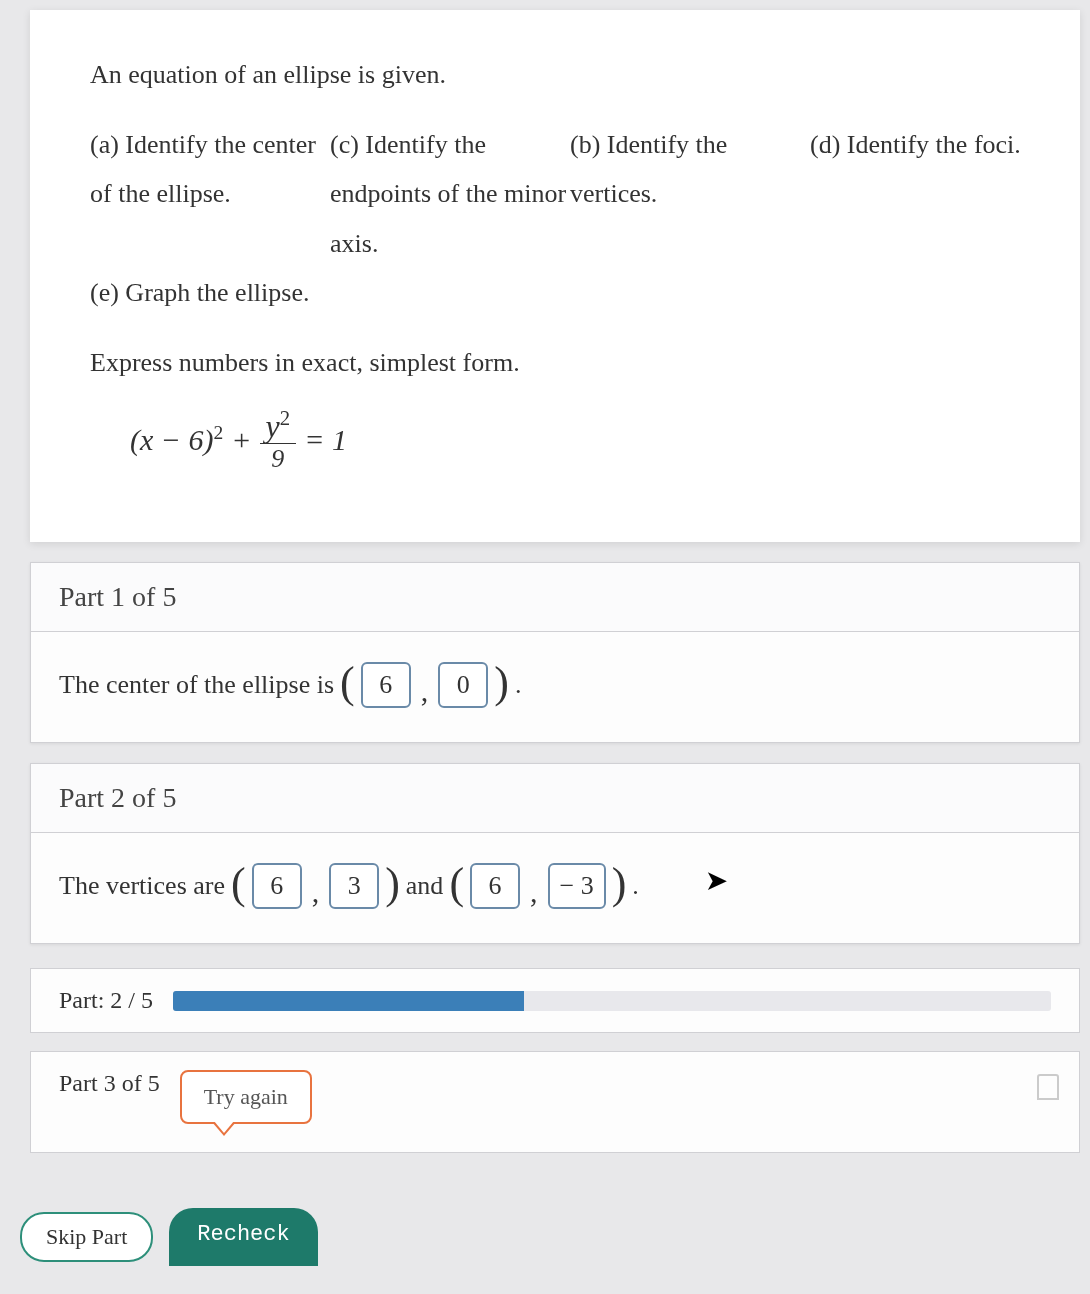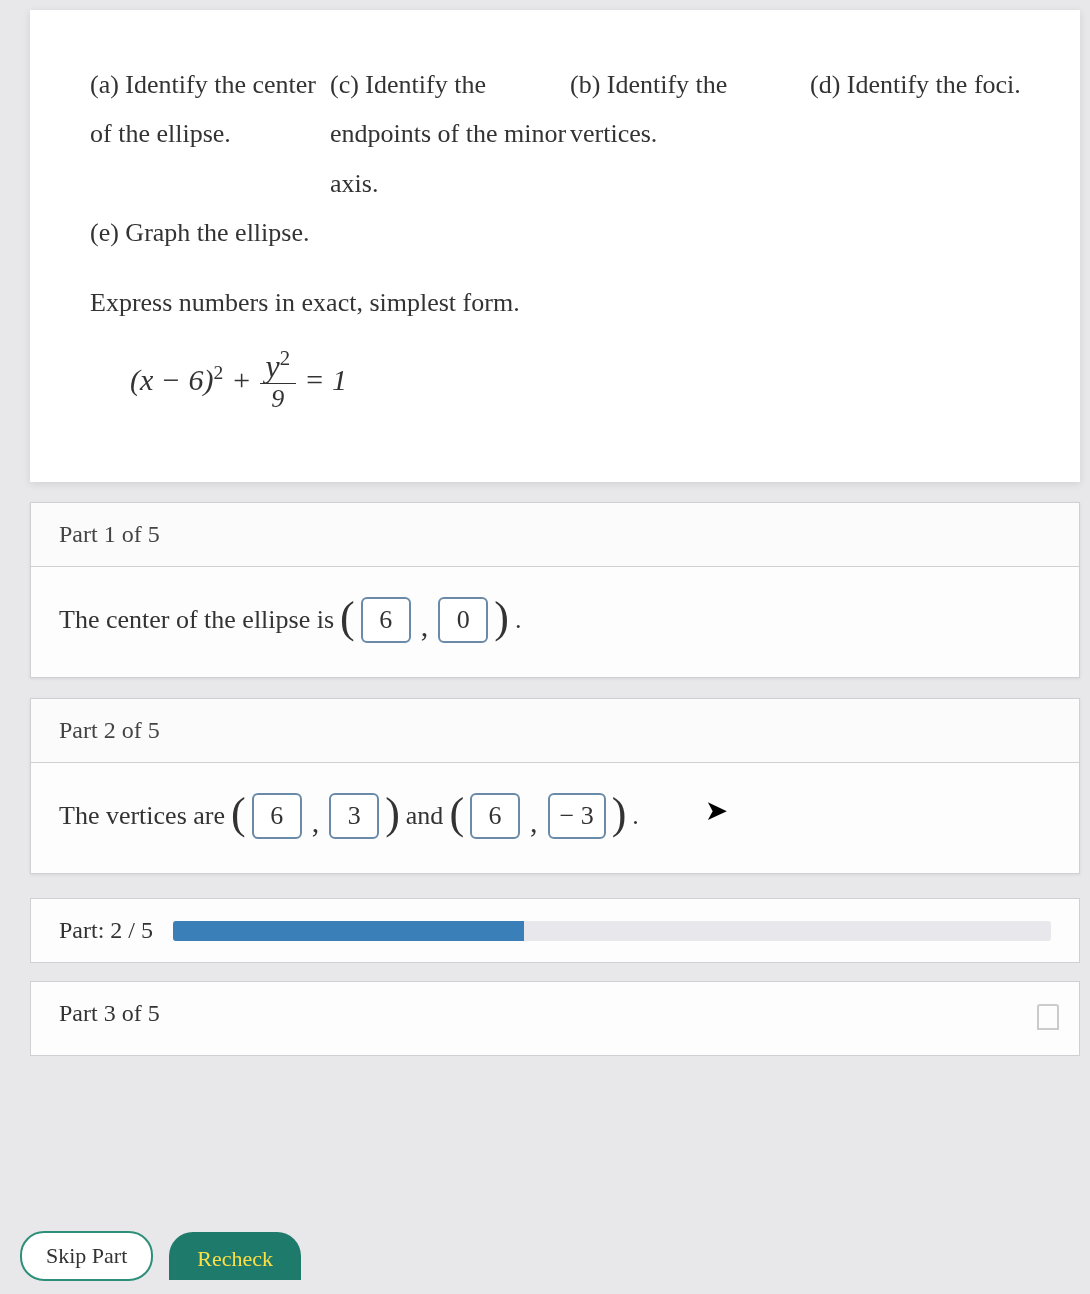--- a/index.html
+++ b/index.html
@@ -50,21 +50,21 @@
   .frac .num { border-bottom: 1.5px solid #333; padding: 0 6px 2px; font-size: 32px;}
   .frac .den { padding-top: 2px; font-size: 26px;}
   .sup { font-size: 0.65em; vertical-align: super; font-style: normal;}
   .part-block {
     border: 1px solid #d0d0d4;
     background: #fdfdfd;
     margin: 20px 10px 0 30px;
     box-shadow: 0 1px 3px rgba(0,0,0,0.08);
   }
   .part-header {
-    font-size: 24px;
+    font-size: 28px;
     padding: 18px 28px;
     border-bottom: 1px solid #d0d0d4;
     background: #fbfbfc;
     color: #444;
   }
   .part-body {
     padding: 30px 28px 34px;
     font-size: 26px;
     display: flex;
     align-items: center;
@@ -151,45 +151,45 @@
     bottom: -11px;
     left: 32px;
     width: 0; height: 0;
     border-left: 10px solid transparent;
     border-right: 10px solid transparent;
     border-top: 12px solid #fff;
     z-index: 1;
   }
   .bottom-bar {
     position: absolute;
-    bottom: 3px;
+    bottom: 18px;
     left: 0;
     right: 0;
     padding: 10px 20px;
     display: flex;
     align-items: center;
     gap: 16px;
   }
   .skip-btn {
     border: 2px solid #2d8f7a;
     color: #333;
     background: #fff;
     border-radius: 24px;
     padding: 10px 24px;
     font-size: 22px;
     font-family: inherit;
   }
   .recheck-btn {
     background: #1e7a6a;
-    color: #fde047;
+    color: #ffffff;
     border: none;
     border-radius: 24px 24px 0 0;
-    padding: 14px 28px 8px;
+    padding: 14px 28px 19px;
     font-size: 22px;
-    font-family: Liberation Serif, serif;
+    font-family: Liberation Mono, monospace;
   }
   .word { white-space: nowrap; }
   .reset-icon {
     position: absolute;
     right: 20px;
     top: 22px;
     width: 22px;
     height: 26px;
     border: 2px solid #999;
     border-radius: 3px 3px 0 0;
@@ -199,20 +199,21 @@
     position: absolute;
     font-size: 28px;
     color: #000;
     pointer-events: none;
   }
 </style>
 </head>
 <body>
 
 <div class="page">
+  <div class="intro">An equation of an ellipse is given.</div>
 
   <div class="tasks">
     <div>(a) Identify the center of the ellipse.</div>
     <div>(c) Identify the endpoints of the minor axis.</div>
     <div>(b) Identify the vertices.</div>
     <div>(d) Identify the foci.</div>
     <div class="task-e">(e) Graph the ellipse.</div>
   </div>
 
   <div class="note">Express numbers in exact, simplest form.</div>
@@ -267,19 +268,20 @@
 
 <div class="progress-row">
   <span>Part: 2 / 5</span>
   <div class="progress-bar">
     <div class="progress-fill"></div>
   </div>
 </div>
 
 <div class="part3-row">
   <span>Part 3 of 5</span>
+  <div class="try-again">Try again</div>
   <div class="reset-icon"></div>
 </div>
 
 <div class="bottom-bar">
   <button class="skip-btn">Skip Part</button>
   <button class="recheck-btn">Recheck</button>
 </div>
 
 </body></html>

